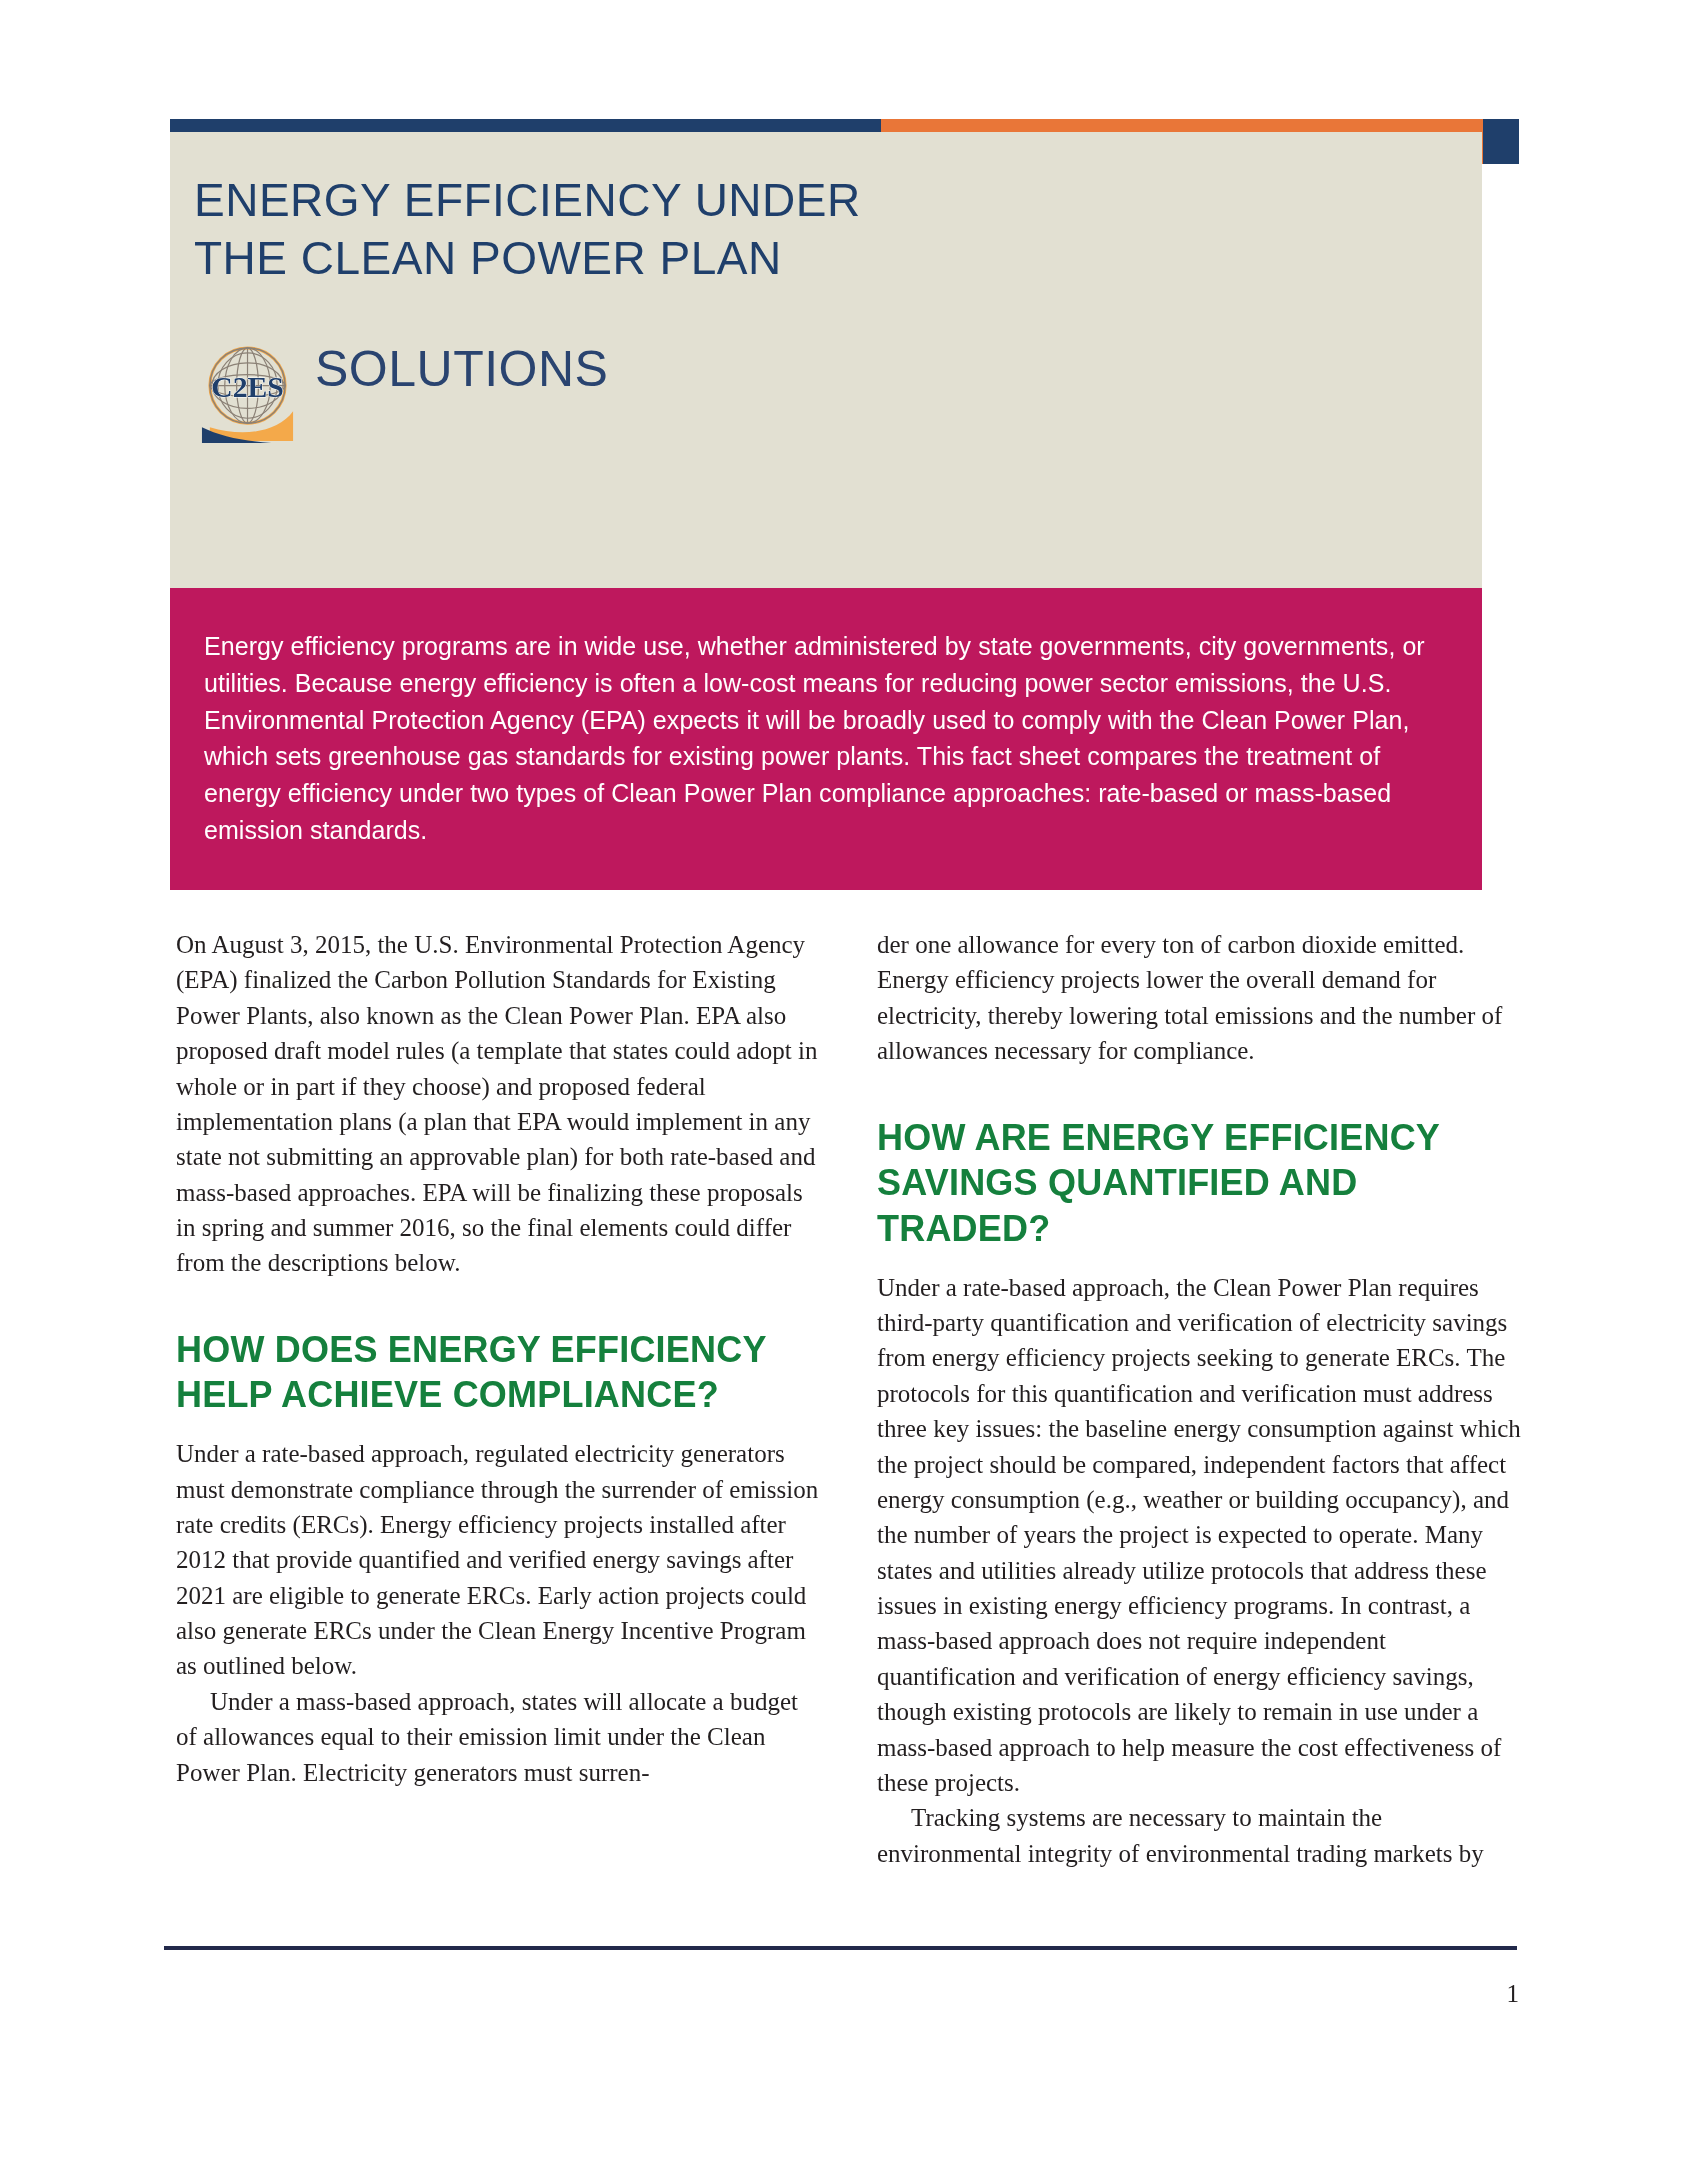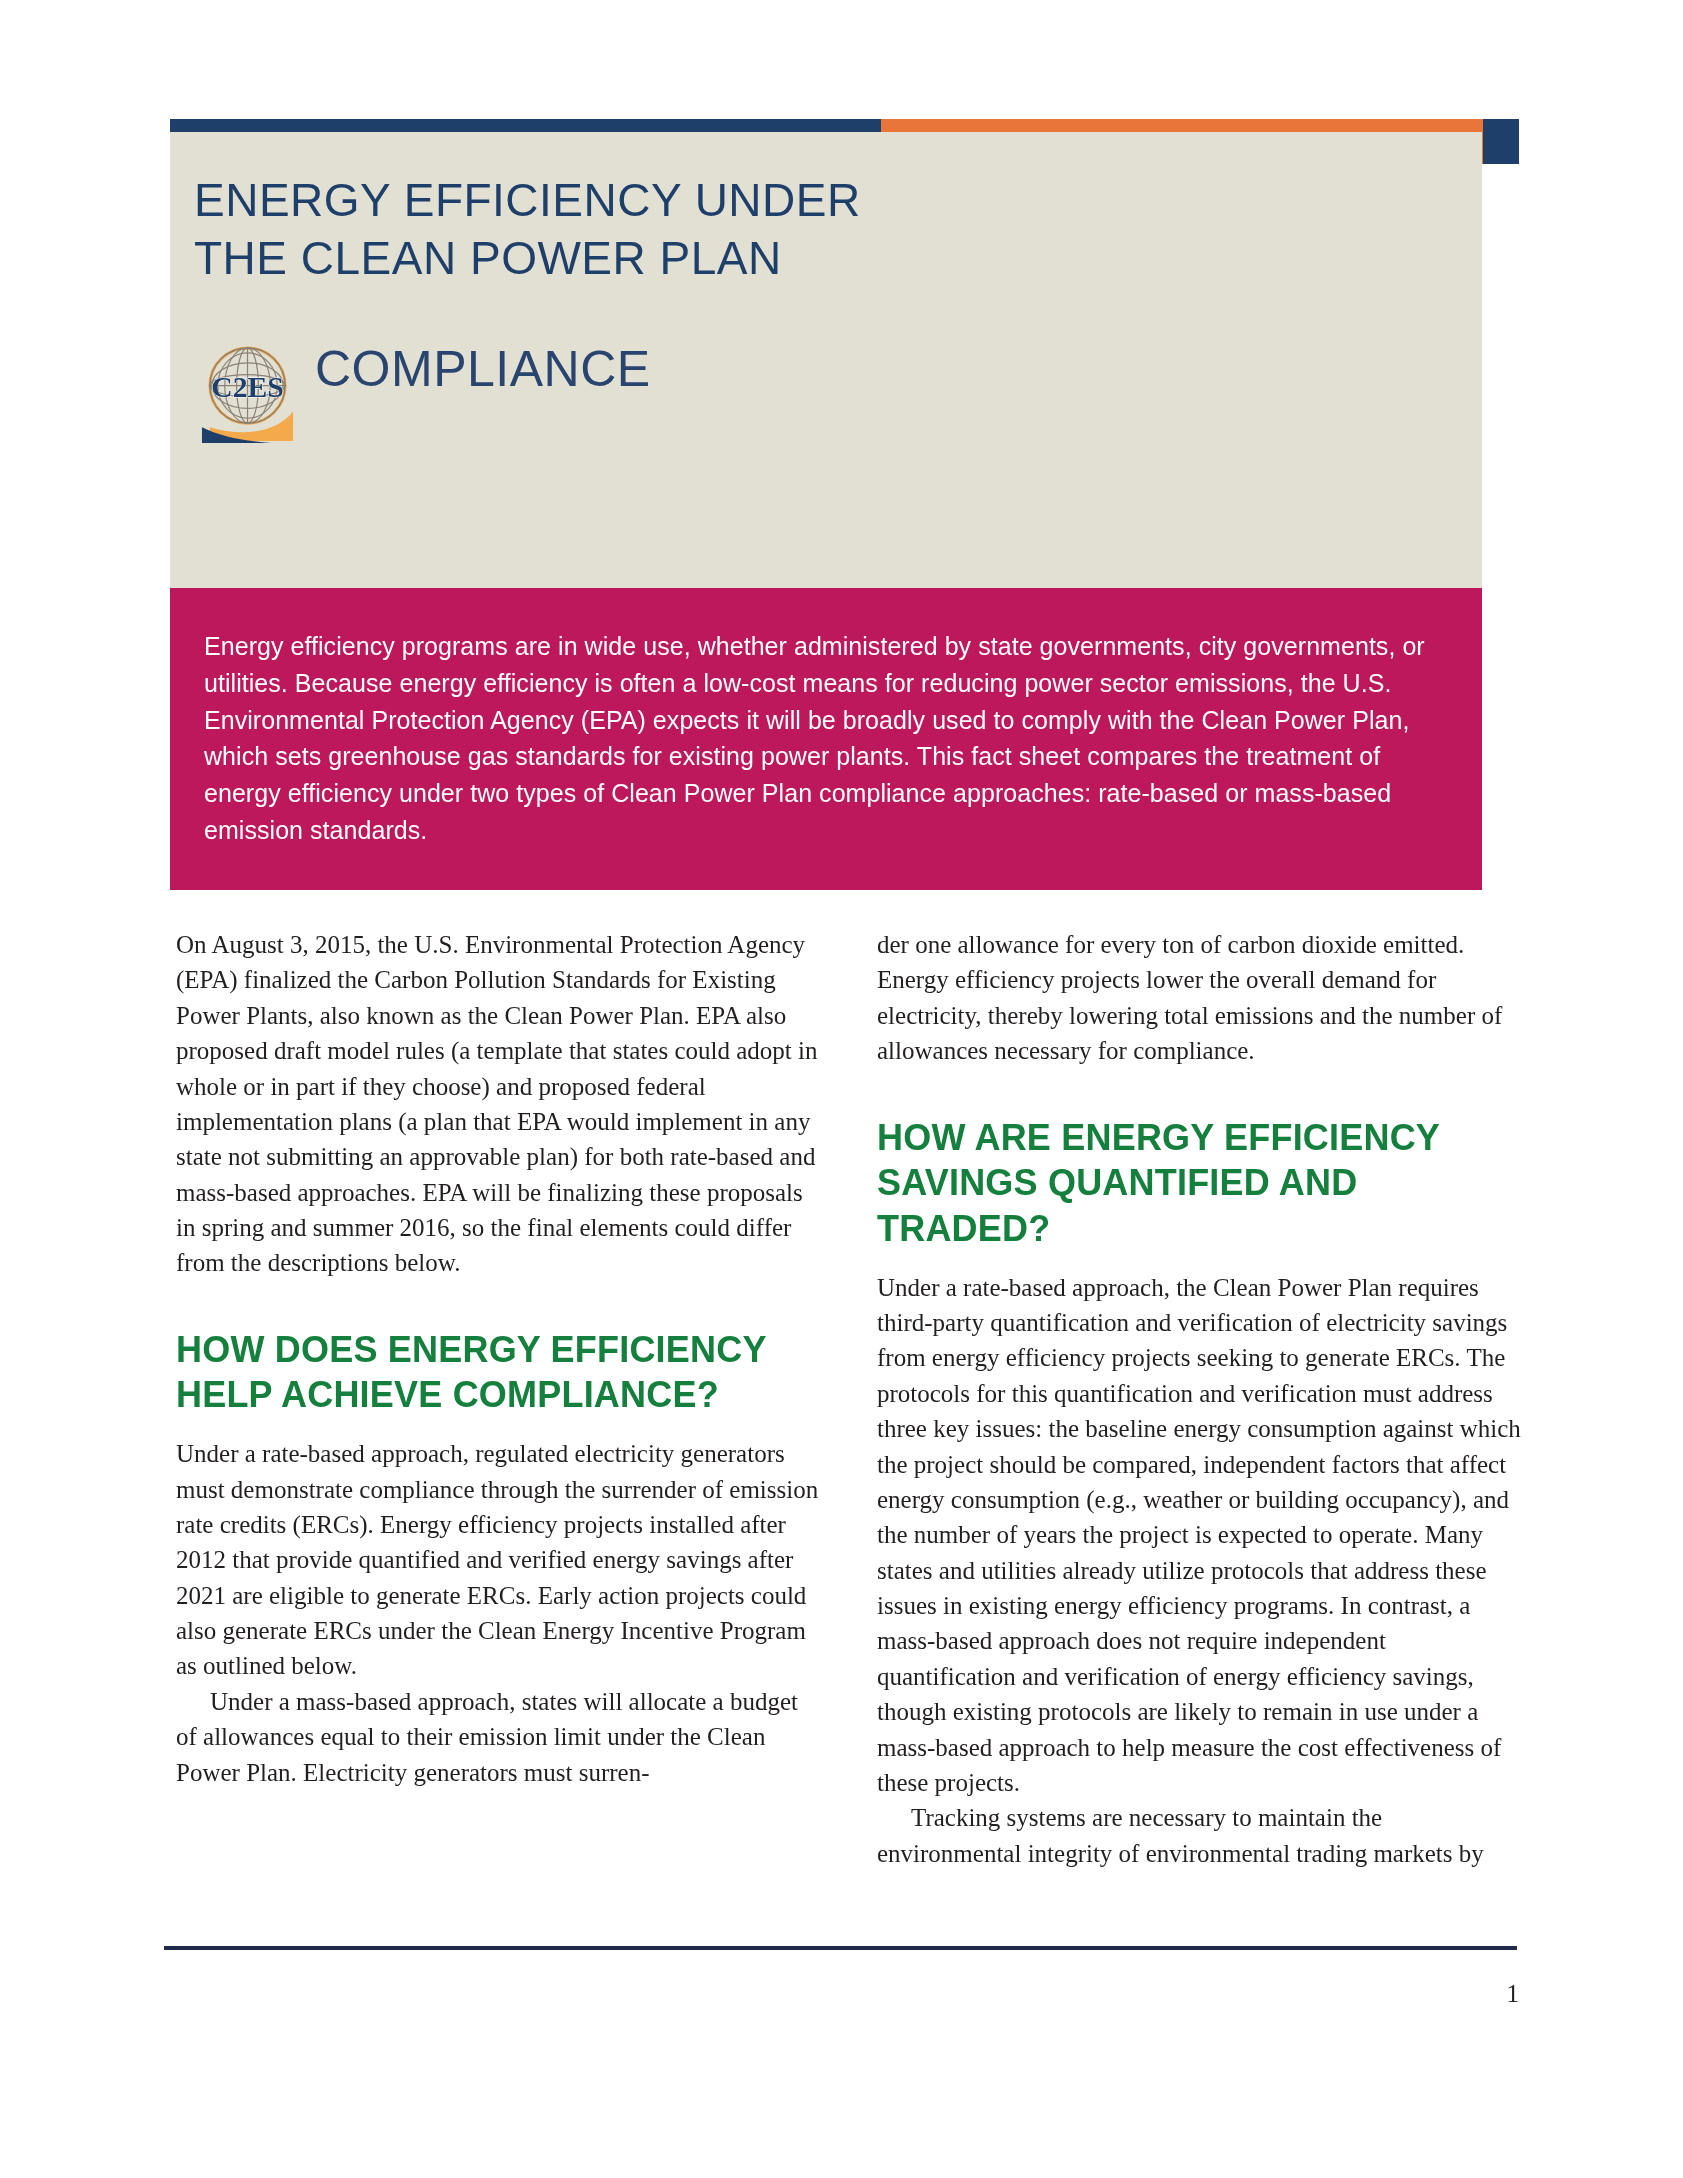--- a/index.html
+++ b/index.html
@@ -213,21 +213,21 @@
 
           <line x1="54" y1="6" x2="54" y2="82" stroke="#8b8176" stroke-width="1.2"></line>
           <ellipse cx="54" cy="44" rx="11" ry="38" fill="none" stroke="#8b8176" stroke-width="1.2"></ellipse>
           <ellipse cx="54" cy="44" rx="23" ry="38" fill="none" stroke="#8b8176" stroke-width="1.2"></ellipse>
           <line x1="16" y1="44" x2="92" y2="44" stroke="#8b8176" stroke-width="1.2"></line>
 
           <text x="54" y="56" text-anchor="middle" font-family="Liberation Serif, serif" font-size="30" font-weight="bold" fill="#1f3f6b" stroke="#ffffff" stroke-width="0.8" paint-order="stroke">C2ES</text>
         </svg>
       </div>
       <div class="logo-words">
-        <span>COMPLIANCE</span>
+        <span>SOLUTIONS</span>
       </div>
     </div>
   </div>
 
   <div class="abstract">
     <p class="abstract-text">Energy efficiency programs are in wide use, whether administered by state governments, city governments, or utilities. Because energy efficiency is often a low-cost means for reducing power sector emissions, the U.S. Environmental Protection Agency (EPA) expects it will be broadly used to comply with the Clean Power Plan, which sets greenhouse gas standards for existing power plants. This fact sheet compares the treatment of energy efficiency under two types of Clean Power Plan compliance approaches: rate-based or mass-based emission standards.</p>
   </div>
 
   <div class="columns">
 

